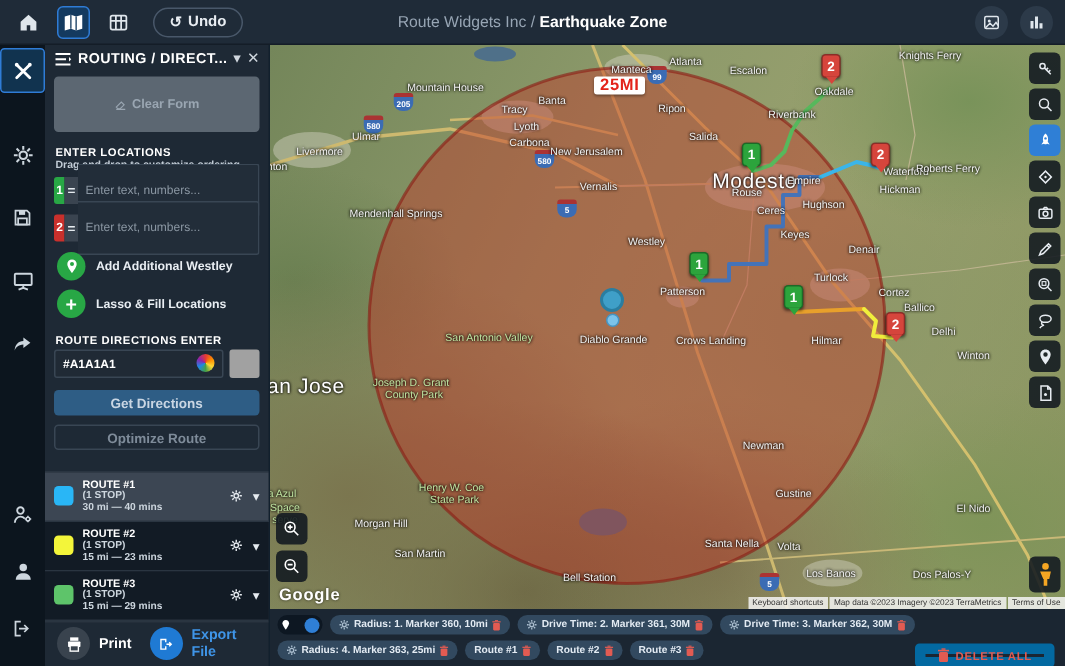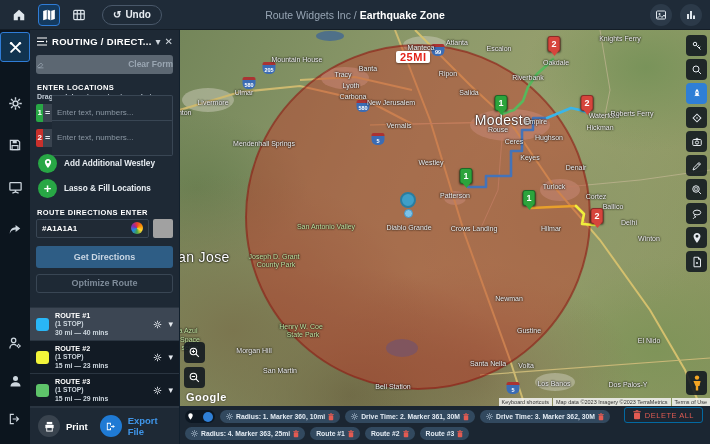--- a/index.html
+++ b/index.html
@@ -37,23 +37,23 @@
            background:#1e2935; z-index:30; display:flex; flex-direction:column;
            border-right:1px solid #12202d; }
   .p-header { height:26px; display:flex; align-items:center; padding:0 6px; gap:4px; }
   .p-title { color:#fff; font-size:9.5px; font-weight:bold; letter-spacing:.3px; flex:1;
              white-space:nowrap; overflow:hidden; }
   .p-caret, .p-close { color:#cfd6dd; font-size:10px; cursor:pointer; }
   .p-btnrow { display:flex; gap:5px; padding:2px 6px 6px 6px; }
   .btn-settings { flex:1; height:19px; border:1px solid #8d98a5; border-radius:3px;
                   color:#fff; font-size:8.5px; font-weight:bold; display:flex; gap:3px;
                   align-items:center; justify-content:center; cursor:pointer; background:transparent; }
-  .btn-clear { flex:1; height:19px; border-radius:3px; background:#5c6772; color:#9aa6b2;
+  .btn-clear { flex:1; height:37px; border-radius:3px; background:#5c6772; color:#9aa6b2;
                font-size:8.5px; font-weight:bold; display:flex; gap:3px; align-items:center;
-               justify-content:space-between; cursor:default; }
+               justify-content:center; cursor:default; }
   .p-sec { color:#fff; font-size:7.5px; font-weight:bold; letter-spacing:.4px; padding:3px 7px 0 7px; }
   .p-hint { color:#c2ccd6; font-size:7px; font-weight:bold; padding:1px 7px 4px 7px; }
   .loc-row { display:flex; align-items:center; margin:0 6px 7px 6px; height:18px; }
   .loc-num { width:11px; height:18px; border-radius:2px 0 0 2px; color:#fff; font-size:8px;
              font-weight:bold; display:flex; align-items:center; justify-content:center; }
   .loc-num.green { background:#28a745; }
   .loc-num.red { background:#c9302c; }
   .loc-handle { width:13px; height:18px; background:#3a4450; color:#e6ebf0; font-size:9px;
                 font-weight:bold; display:flex; align-items:center; justify-content:center; cursor:grab; }
   .loc-input { flex:1; height:36px; background:#222d39; border:1px solid #394654;
@@ -147,22 +147,22 @@
         background:#1b2632; z-index:30; }
   .chiprow { position:absolute; left:5px; display:flex; gap:5px; align-items:center; }
   #chips1 { top:4px; }
   #chips2 { top:21px; }
   .toggle { width:30px; height:13px; border-radius:7px; background:#0d1722; display:flex;
         align-items:center; justify-content:space-between; padding:0 2px; cursor:pointer; }
   .toggle .knob { width:10px; height:10px; border-radius:50%; background:#2f7fd6; }
   .chip { height:13px; border-radius:7px; background:#32495f; display:flex; align-items:center;
         gap:3px; padding:0 6px; cursor:pointer; }
   .chip-label { color:#e3ebf3; font-size:6.8px; font-weight:bold; white-space:nowrap; }
-  .delete-all { position:absolute; right:7px; top:1px; height:16px; border:1px solid #0369a1;
-        border-radius:3px; color:#e25b52; font-size:7.5px; font-weight:normal; display:flex;
+  .delete-all { position:absolute; right:7px; top:23px; height:16px; border:7px solid #0369a1;
+        border-radius:3px; color:#e25b52; font-size:7.5px; font-weight:bold; display:flex;
         align-items:center; gap:4px; padding:0 8px; cursor:pointer; letter-spacing:.5px; }
   svg { display:block; }
 </style>
 </head>
 <body>
 
 <div id="app">
 
   <div class="topbar">
     <div class="tb-icon">

